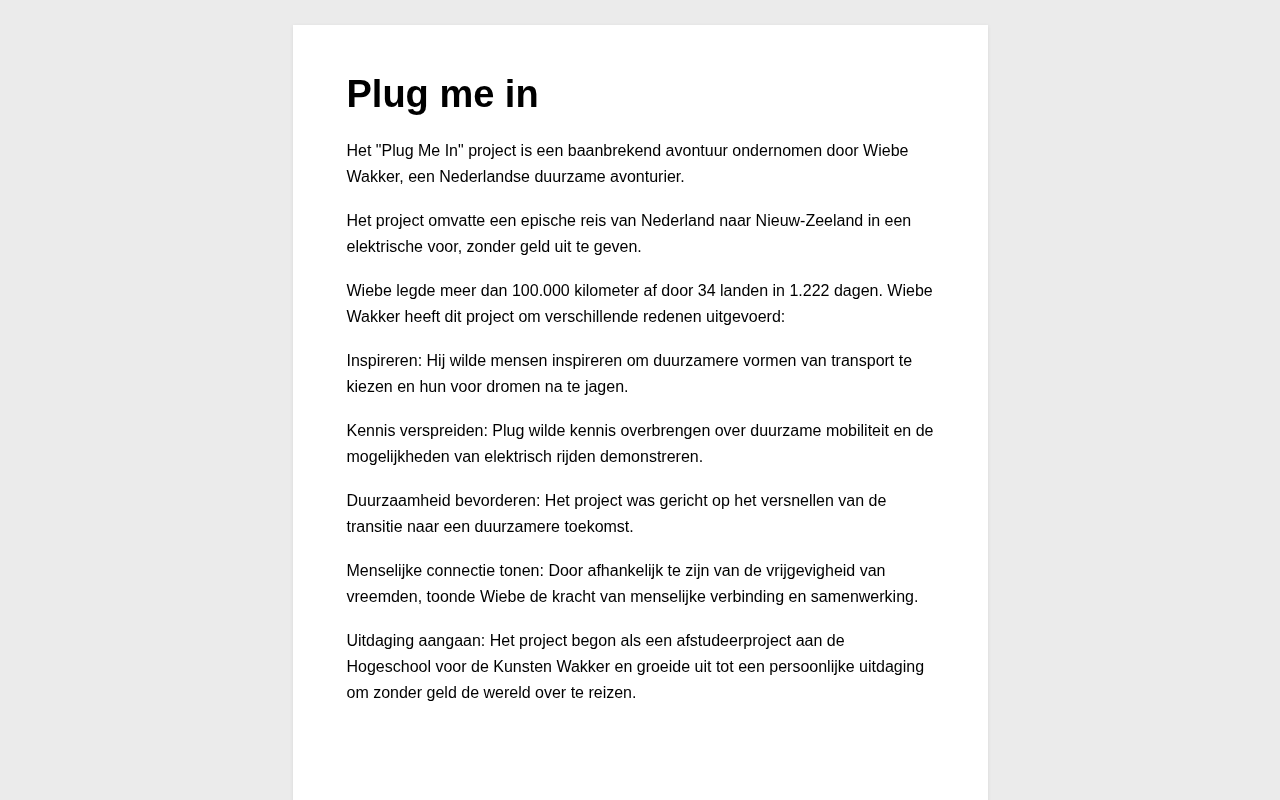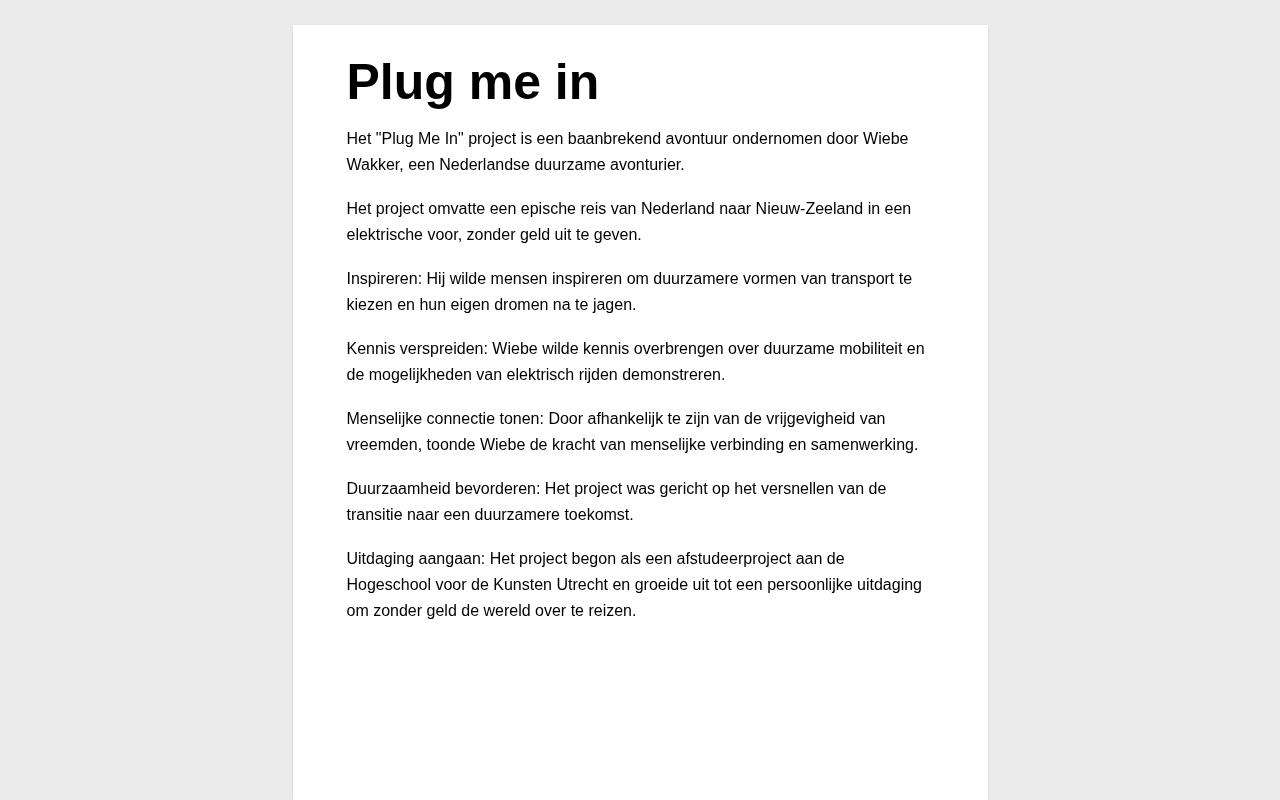--- a/index.html
+++ b/index.html
@@ -17,39 +17,40 @@
     width: 695px;
     min-height: 775px;
     margin: 25px auto 0 auto;
     background: #ffffff;
     box-sizing: border-box;
     padding: 24px 54px 80px 54px;
     box-shadow: 0 1px 4px rgba(0,0,0,0.08);
     color: #000000;
   }
   .sheet h1 {
-    font-size: 50px;
+    font-size: 38px;
     line-height: 44px;
     font-weight: bold;
-    margin: 11px 0 22px 0;
+    margin: 23px 0 22px 0;
     letter-spacing: 0;
   }
   .sheet p {
     font-size: 16px;
     line-height: 26px;
     margin: 18px 0;
   }
 </style>
 </head>
 <body>
 
 <div>
   <div class="sheet">
     <h1>Plug me in</h1>
     <p>Het "Plug Me In" project is een baanbrekend avontuur ondernomen door Wiebe Wakker, een Nederlandse duurzame avonturier.</p>
     <p>Het project omvatte een epische reis van Nederland naar Nieuw-Zeeland in een elektrische voor, zonder geld uit te geven.</p>
-    <p>Inspireren: Hij wilde mensen inspireren om duurzamere vormen van transport te kiezen en hun eigen dromen na te jagen.</p>
-    <p>Kennis verspreiden: Wiebe wilde kennis overbrengen over duurzame mobiliteit en de mogelijkheden van elektrisch rijden demonstreren.</p>
+    <p>Wiebe legde meer dan 100.000 kilometer af door 34 landen in 1.222 dagen. Wiebe Wakker heeft dit project om verschillende redenen uitgevoerd:</p>
+    <p>Inspireren: Hij wilde mensen inspireren om duurzamere vormen van transport te kiezen en hun voor dromen na te jagen.</p>
+    <p>Kennis verspreiden: Plug wilde kennis overbrengen over duurzame mobiliteit en de mogelijkheden van elektrisch rijden demonstreren.</p>
+    <p>Duurzaamheid bevorderen: Het project was gericht op het versnellen van de transitie naar een duurzamere toekomst.</p>
     <p>Menselijke connectie tonen: Door afhankelijk te zijn van de vrijgevigheid van vreemden, toonde Wiebe de kracht van menselijke verbinding en samenwerking.</p>
-    <p>Duurzaamheid bevorderen: Het project was gericht op het versnellen van de transitie naar een duurzamere toekomst.</p>
-    <p>Uitdaging aangaan: Het project begon als een afstudeerproject aan de Hogeschool voor de Kunsten Utrecht en groeide uit tot een persoonlijke uitdaging om zonder geld de wereld over te reizen.</p>
+    <p>Uitdaging aangaan: Het project begon als een afstudeerproject aan de Hogeschool voor de Kunsten Wakker en groeide uit tot een persoonlijke uitdaging om zonder geld de wereld over te reizen.</p>
   </div>
 </div>
 
 </body></html>

